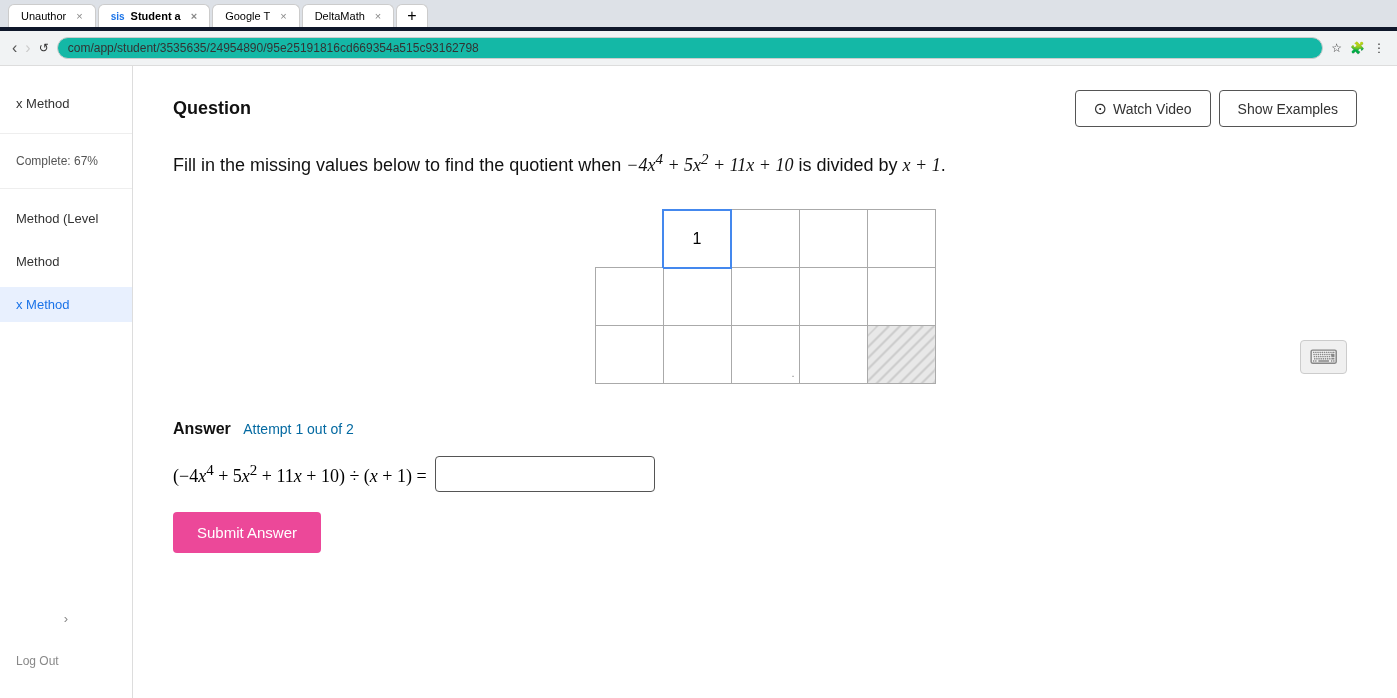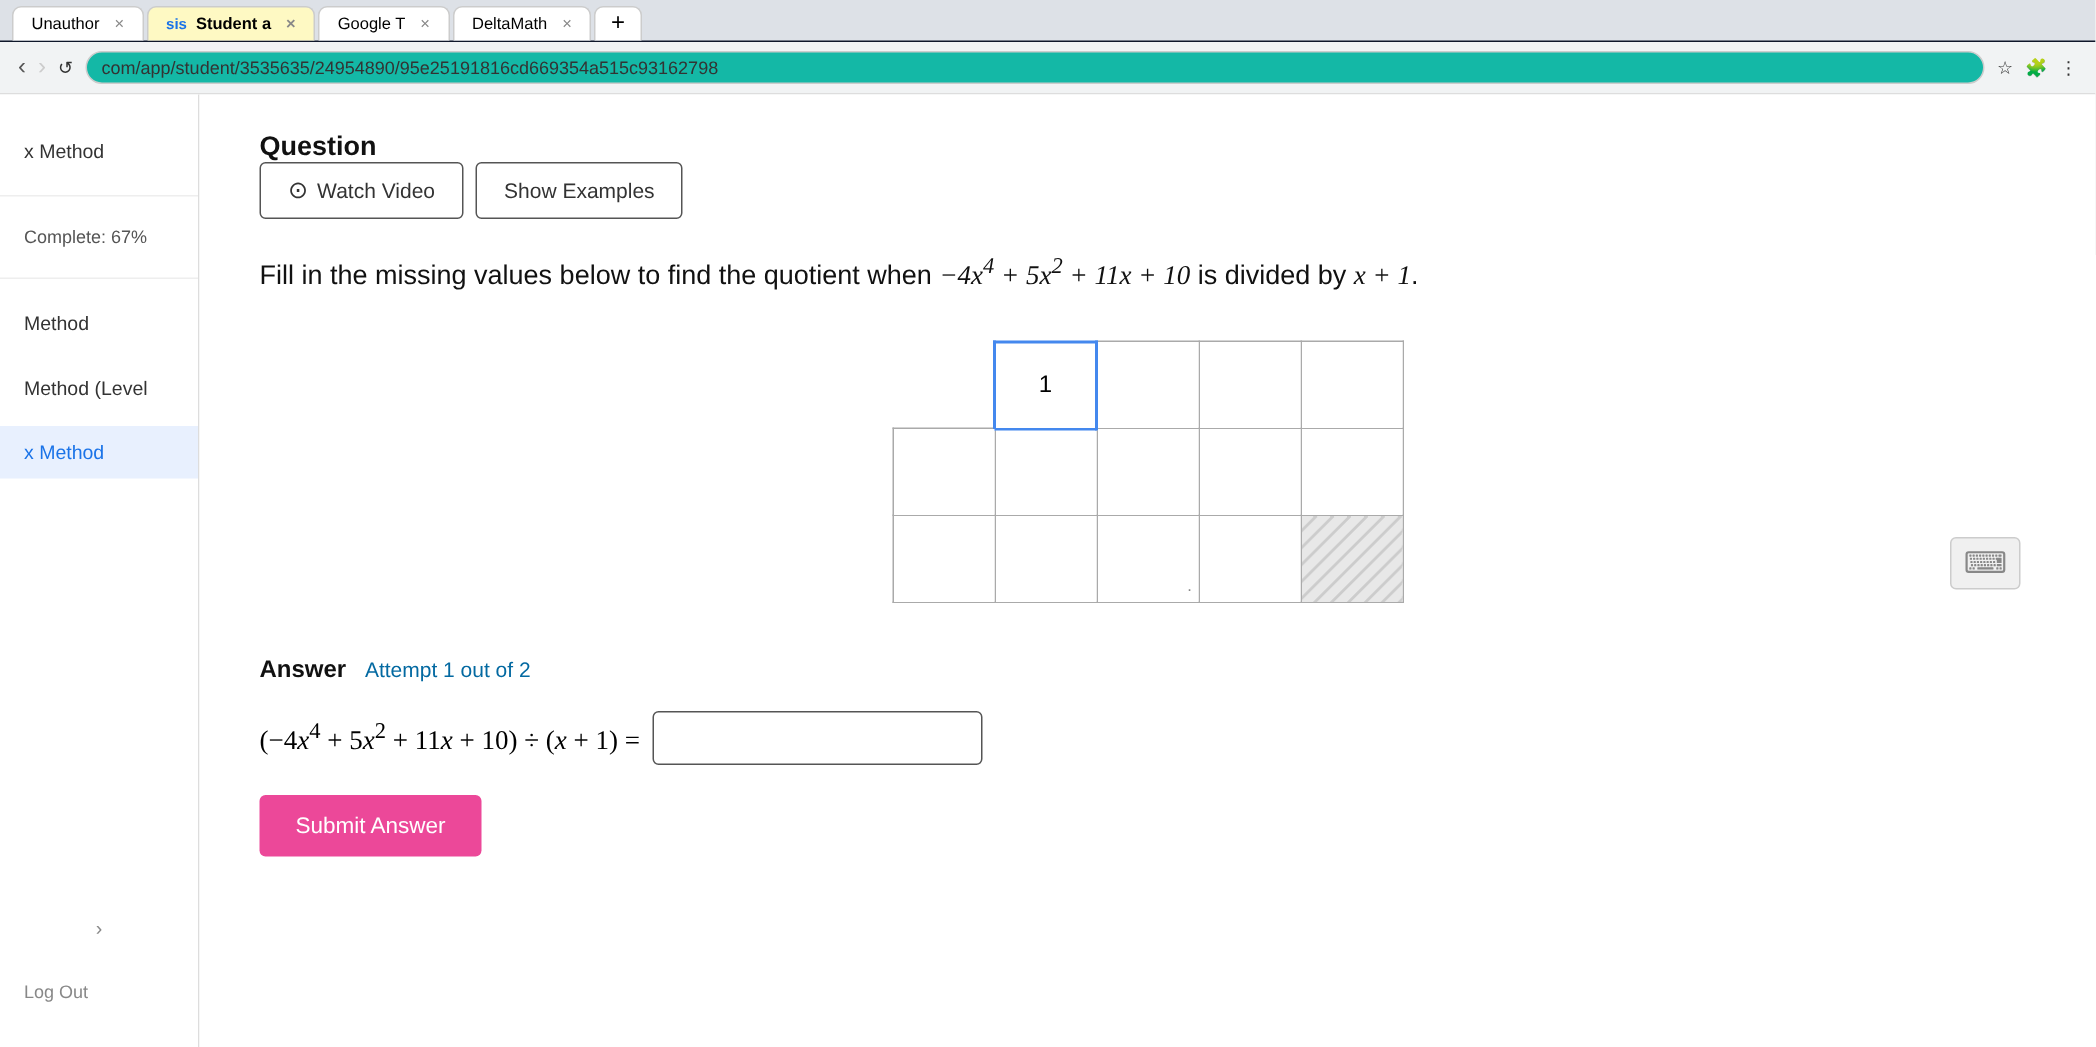--- a/index.html
+++ b/index.html
@@ -31,36 +31,36 @@
       font-size: 12px;
       color: #333;
       overflow: hidden;
       white-space: nowrap;
     }
     .browser-tabs {
       display: flex;
       gap: 2px;
       background: #dde1e7;
       padding: 4px 8px 0;
-      border-bottom: 1px solid #0f172a;
+      border-bottom: 4px solid #0f172a;
       font-size: 11px;
     }
     .browser-tab {
       background: #fff;
       border: 1px solid #ccc;
       border-bottom: none;
       border-radius: 6px 6px 0 0;
       padding: 4px 12px;
       display: flex;
       align-items: center;
       gap: 6px;
       cursor: pointer;
     }
     .browser-tab.active {
-      background: #fef9c3;
+      background: #ffffff;
       font-weight: bold;
     }
     .tab-close { color: #888; margin-left: 4px; }
 
     
     .page-wrapper {
       display: flex;
       flex: 1;
       background: #f5f5f5;
     }
@@ -102,23 +102,22 @@
       flex: 1;
       padding: 24px 40px;
       background: #fff;
       overflow-y: auto;
     }
 
     
     .question-header {
       display: flex;
       justify-content: space-between;
-      align-items: flex-start;
+      align-items: center;
       margin-bottom: 20px;
-      flex-direction: column;
     }
     .question-label {
       font-size: 18px;
       font-weight: bold;
       color: #111;
     }
     .header-buttons {
       display: flex;
       gap: 8px;
     }
@@ -262,24 +261,24 @@
   <div class="sidebar">
     <div class="sidebar-item">
       <span>x Method</span>
     </div>
     <div class="sidebar-divider"></div>
     <div class="sidebar-section">
       <span>Complete: 67%</span>
     </div>
     <div class="sidebar-divider"></div>
     <div class="sidebar-item">
+      <span>Method (Level</span>
+    </div>
+    <div class="sidebar-item">
       <span>Method</span>
-    </div>
-    <div class="sidebar-item">
-      <span>Method (Level</span>
     </div>
     <div class="sidebar-item active">
       <span>x Method</span>
     </div>
     <div style="flex:1"></div>
     <div class="sidebar-item" style="text-align:center; color:#888;">›</div>
     <div class="sidebar-item" style="font-size:12px; color:#888;">Log Out</div>
   </div>
 
   <div class="main-content">

